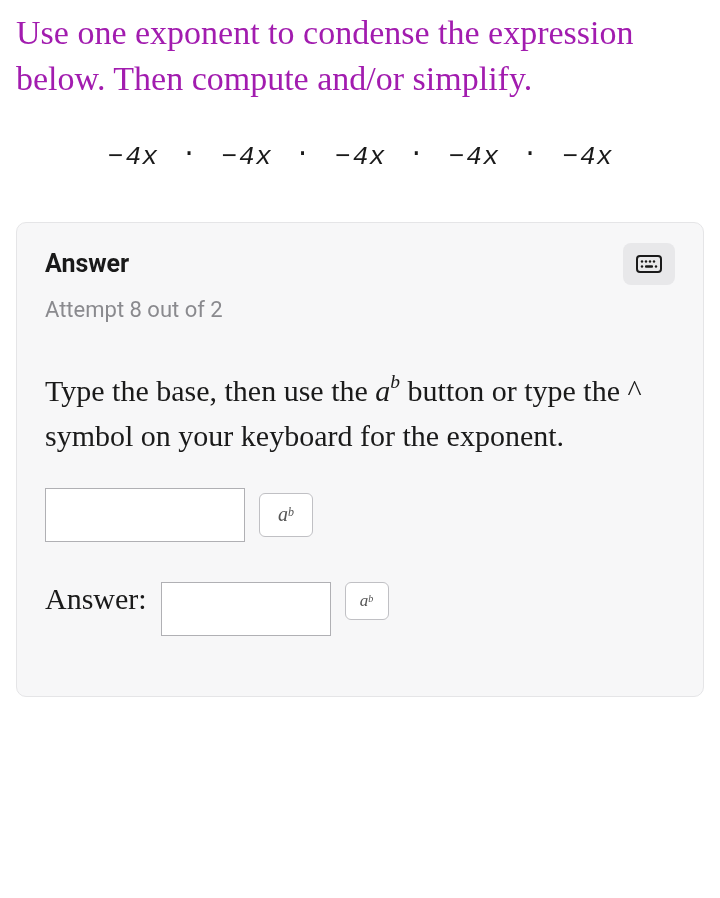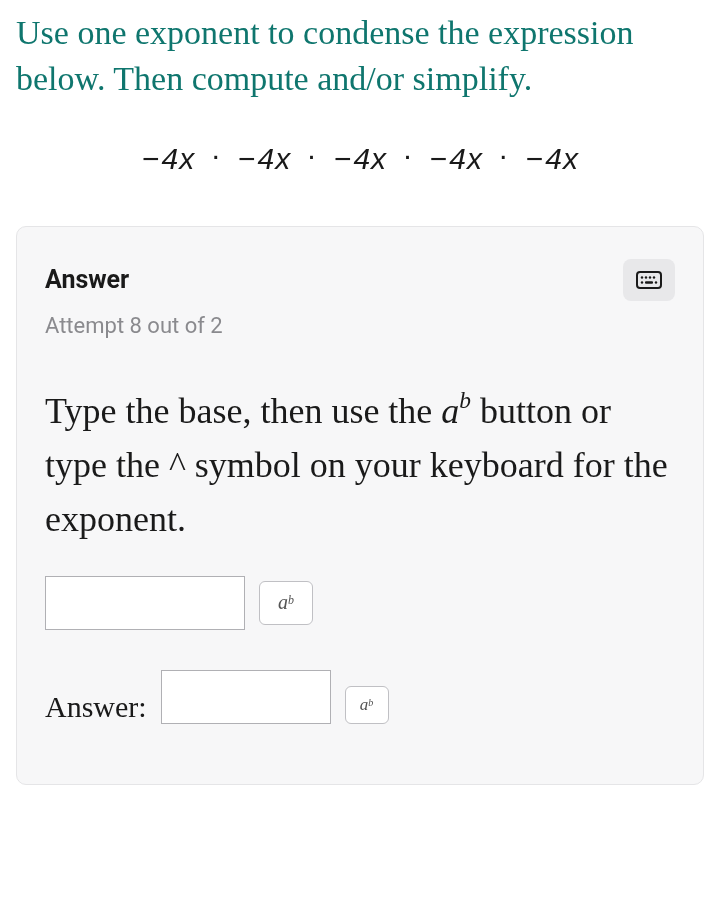--- a/index.html
+++ b/index.html
@@ -14,51 +14,51 @@
       width: 720px;
       height: 898px;
       overflow: hidden;
     }
     .container {
       padding: 10px 16px 0 16px;
     }
     .question-text {
       font-size: 34px;
       line-height: 1.35;
-      color: #0f766e;
+      color: #a21caf;
       margin-bottom: 32px;
     }
     .expression-block {
       text-align: center;
       margin: 40px 0 50px 0;
     }
     .expression {
-      font-family: Liberation Sans, sans-serif;
-      font-size: 30px;
+      font-family: Liberation Mono, monospace;
+      font-size: 26px;
       font-style: italic;
       letter-spacing: 1px;
     }
     .expression .minus {
       font-style: normal;
       margin: 0 1px;
     }
     .expression .x {
       font-style: italic;
     }
     .expression .dot {
       font-style: normal;
       margin: 0 6px;
       position: relative;
       top: -4px;
     }
     .answer-card {
       background: #f7f7f8;
       border: 1px solid #e5e5e7;
       border-radius: 10px;
-      padding: 32px 28px 60px 28px;
+      padding: 20px 28px 60px 28px;
       margin-top: 2px;
     }
     .answer-header {
       display: flex;
       justify-content: space-between;
       align-items: center;
       margin-bottom: 12px;
     }
     .answer-title {
       font-family: -apple-system, BlinkMacSystemFont, 'Segoe UI', Roboto, sans-serif;
@@ -81,21 +81,21 @@
       width: 26px;
       height: 20px;
     }
     .attempt-text {
       font-family: -apple-system, BlinkMacSystemFont, 'Segoe UI', Roboto, sans-serif;
       font-size: 22px;
       color: #8a8a8e;
       margin-bottom: 46px;
     }
     .instruction-text {
-      font-size: 36px;
+      font-size: 30px;
       line-height: 1.5;
       color: #1a1a1a;
       margin-bottom: 30px;
     }
     .ab-inline {
       font-family: 'Times New Roman', serif;
       font-style: italic;
     }
     .ab-inline sup {
       font-size: 0.65em;
@@ -151,21 +151,21 @@
     }
     .ab-button sup {
       font-size: 0.6em;
       vertical-align: super;
       position: relative;
       top: -2px;
       left: 0px;
     }
     .answer-row {
       display: flex;
-      align-items: flex-end;
+      align-items: flex-start;
       gap: 14px;
     }
   </style>
 </head>
 <body>
 
 <div class="container">
   <div class="question-text">Use one exponent to condense the expression below. Then compute and/or simplify.</div>
 
   <div class="expression-block">

